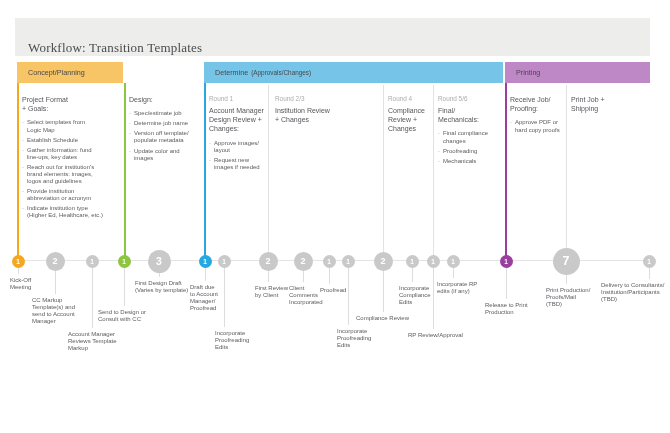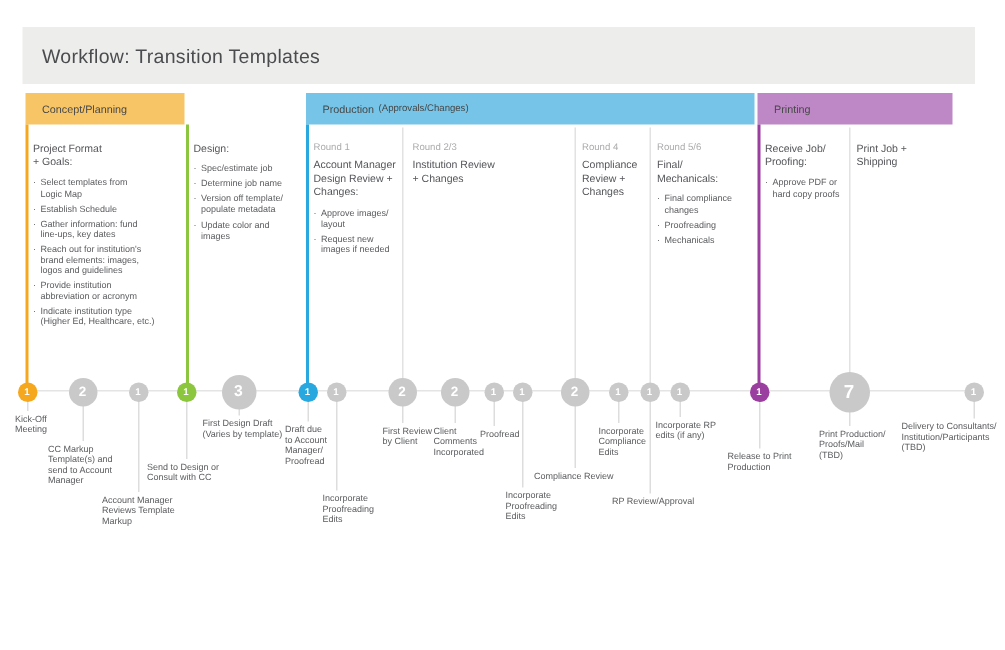--- a/index.html
+++ b/index.html
@@ -2,21 +2,21 @@
 <html><head>
 <meta charset="utf-8">
 <style>
   html,body{margin:0;padding:0;background:#fff;}
   #canvas{
     position:relative;width:670px;height:433px;background:#fff;overflow:hidden;
     font-family:"Liberation Sans",sans-serif;color:#55565A;
   }
   #title-bar{
     position:absolute;left:15px;top:18px;width:635px;height:38px;
-    background:#EDEDEC;display:flex;align-items:center;
+    background:#EDEDEC;display:flex;align-items:flex-end;font-family:Liberation Serif, serif;
   }
   #title-bar .t{margin-left:13px;font-size:13px;color:#4B4C4E;letter-spacing:.2px;}
   .band{
     position:absolute;top:62px;height:21px;display:flex;align-items:baseline;
     padding:0 0 0 11px;box-sizing:border-box;font-size:7.2px;color:#474849;
   }
   .band span{align-self:center;}
   .band .sub{font-size:6.4px;margin-left:3px;}
   .vline{position:absolute;}
   .col{position:absolute;top:95px;}
@@ -43,25 +43,25 @@
   <div id="title-bar">
     <span class="t">Workflow: Transition Templates</span>
   </div>
   <div id="diagram" style="position:absolute;left:0;top:0;width:670px;height:433px;">
       <div class="band" style="left: 17px; width: 106px; background: rgb(248, 197, 102);">
         <span>Concept/Planning</span>
       </div>
       <div class="vline" style="left: 17px; top: 83px; width: 2px; height: 178px; background: rgb(245, 168, 30);"></div>
       <div class="vline" style="left: 124px; top: 83px; width: 2px; height: 178px; background: rgb(140, 198, 62);"></div>
       <div class="band" style="left: 204px; width: 299px; background: rgb(118, 197, 232);">
-        <span>Production</span>
+        <span>Determine</span>
         <span class="sub">(Approvals/Changes)</span>
       </div>
       <div class="vline" style="left: 204px; top: 83px; width: 2px; height: 178px; background: rgb(41, 168, 224);"></div>
-      <div class="band" style="left: 505px; width: 130px; background: rgb(190, 136, 198);">
+      <div class="band" style="left: 505px; width: 145px; background: rgb(190, 136, 198);">
         <span>Printing</span>
       </div>
       <div class="vline" style="left: 505px; top: 83px; width: 2px; height: 178px; background: rgb(154, 62, 159);"></div>
       <div class="vline" style="left: 268px; top: 85px; width: 1px; height: 176px; background: rgb(226, 226, 226);"></div>
       <div class="vline" style="left: 383px; top: 85px; width: 1px; height: 176px; background: rgb(226, 226, 226);"></div>
       <div class="vline" style="left: 433px; top: 85px; width: 1px; height: 176px; background: rgb(226, 226, 226);"></div>
       <div class="vline" style="left: 566px; top: 85px; width: 1px; height: 176px; background: rgb(226, 226, 226);"></div>
       <div class="col" style="left: 22px; width: 96px;">
         <div class="heading">Project Format
 + Goals:</div>

